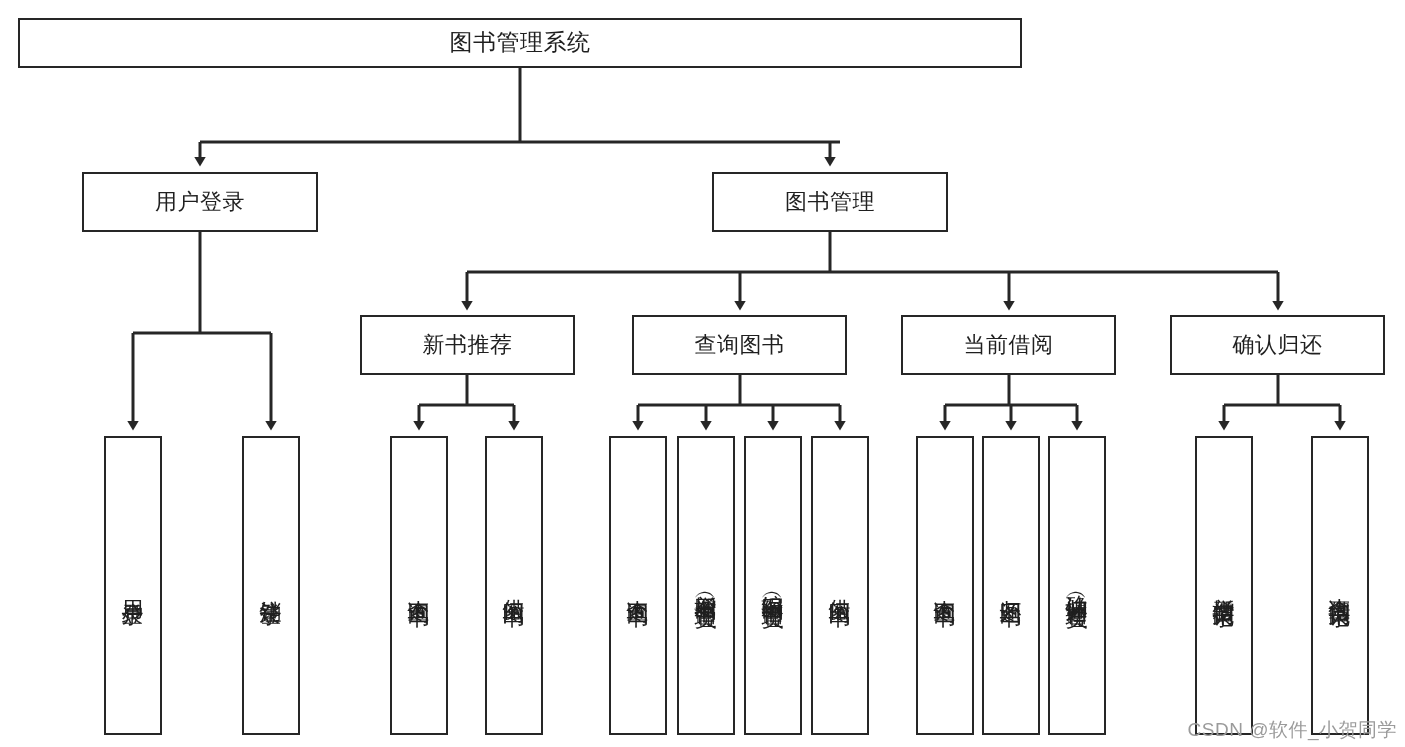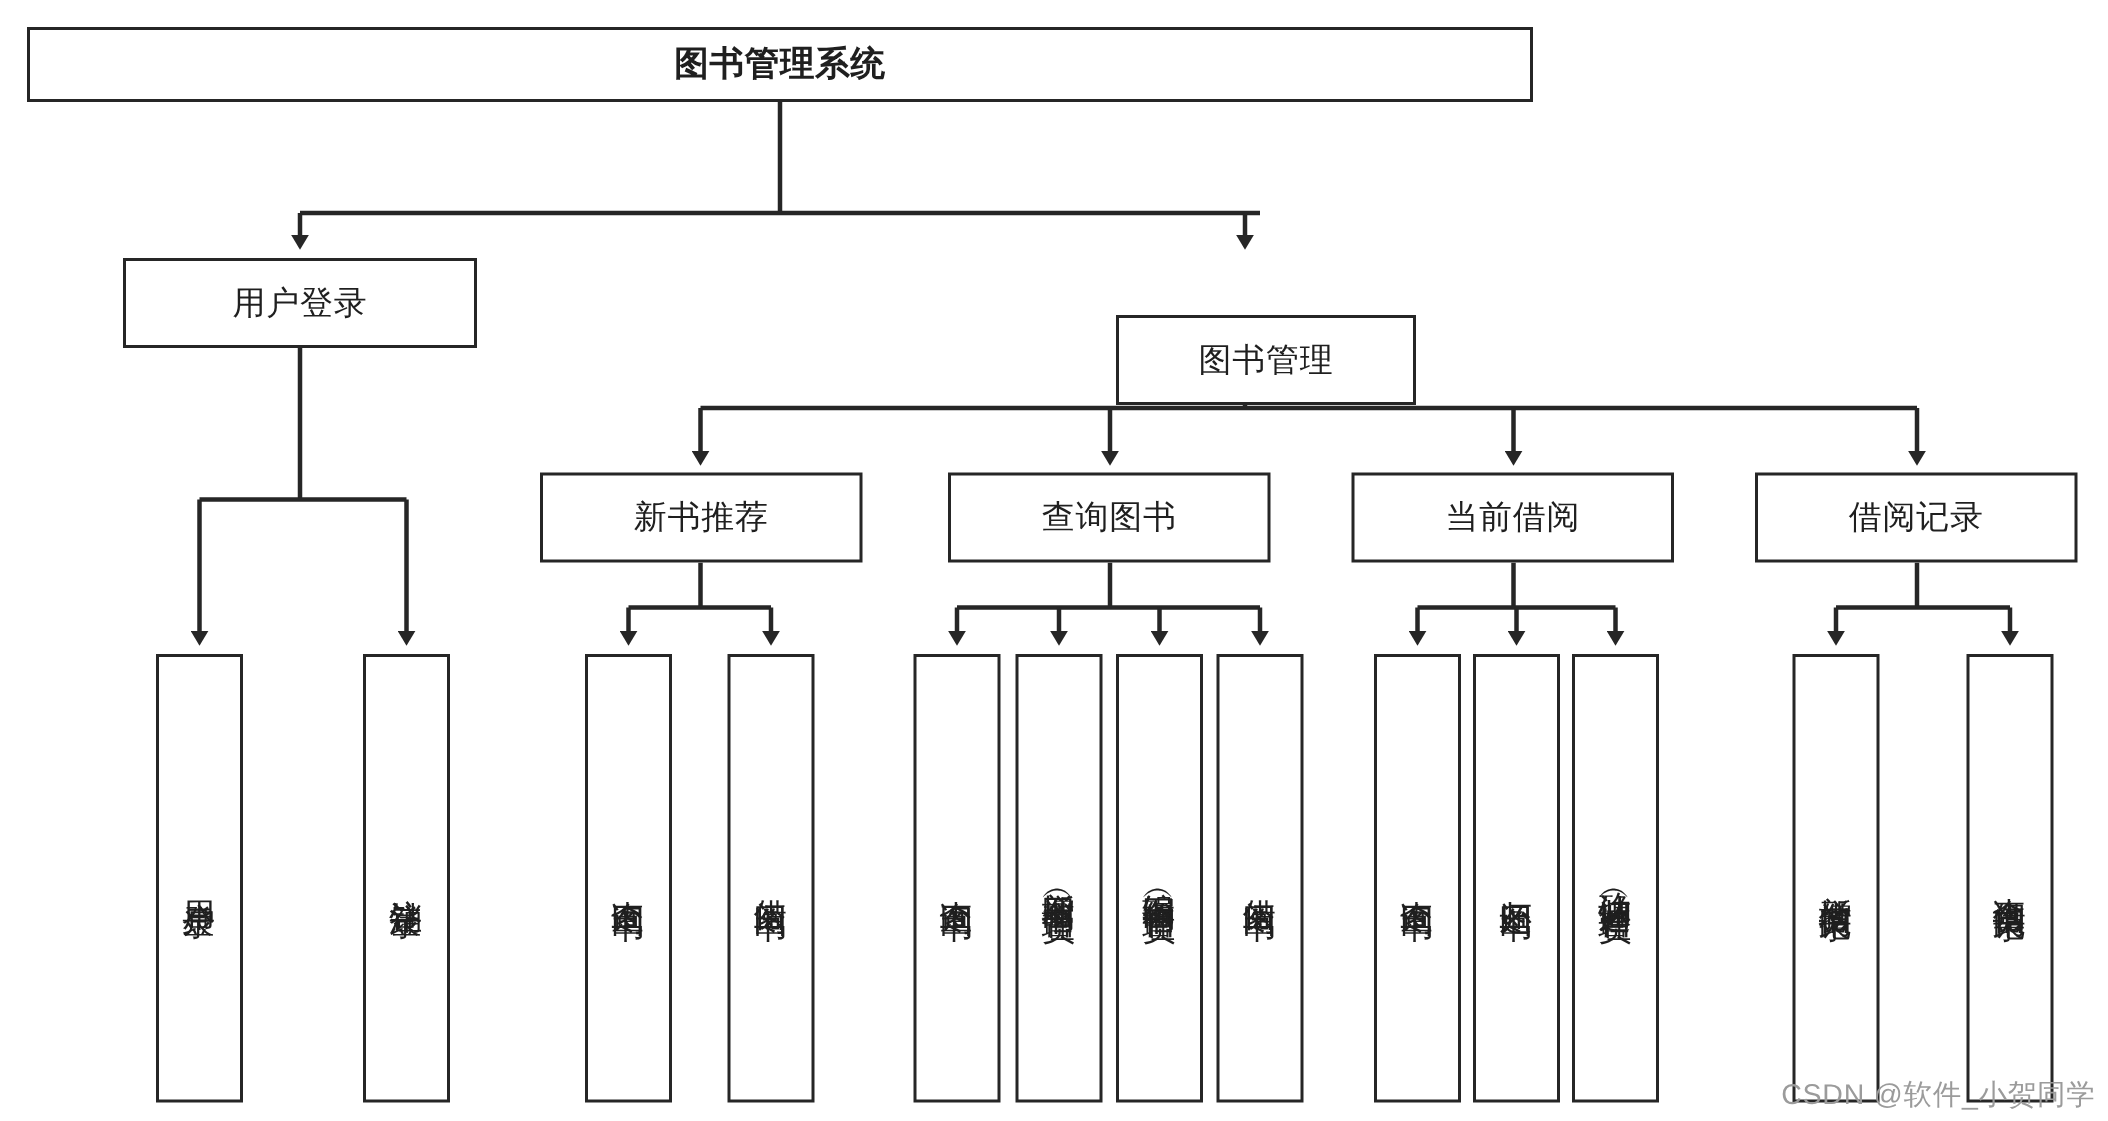--- a/index.html
+++ b/index.html
@@ -35,21 +35,21 @@
     display:block;
     text-align:center;
     color:#1f1f1f;
     line-height:1.18;
     letter-spacing:0.5px;
   }
   .node.horizontal .node-label{
     font-size:22px;
     white-space:nowrap;
   }
-  .node.root .node-label{ font-size:23px;font-weight:bold; }
+  .node.root .node-label{ font-size:23px; }
   .node.vertical{
     align-items:center;
     justify-content:center;
   }
   .node.vertical .node-label{
     writing-mode:vertical-rl;
     text-orientation:upright;
     font-size:22px;
     line-height:1.05;
     letter-spacing:2px;
@@ -122,35 +122,35 @@
     </g>
   </svg>
 
   <div class="node horizontal root" style="left:18px; top:18px; width:1004px; height:50px;">
     <span class="node-label">图书管理系统</span>
   </div>
 
   <div class="node horizontal" style="left:82px; top:172px; width:236px; height:60px;">
     <span class="node-label">用户登录</span>
   </div>
-  <div class="node horizontal" style="left:744px; top:172px; width:200px; height:60px;margin-top:38px;">
+  <div class="node horizontal" style="left:712px; top:172px; width:236px; height:60px;">
     <span class="node-label">图书管理</span>
   </div>
 
   <div class="node horizontal" style="left:360px; top:315px; width:215px; height:60px;align-items:center;">
     <span class="node-label">新书推荐</span>
   </div>
   <div class="node horizontal" style="left:632px; top:315px; width:215px; height:60px;">
     <span class="node-label">查询图书</span>
   </div>
   <div class="node horizontal" style="left:901px; top:315px; width:215px; height:60px;">
     <span class="node-label">当前借阅</span>
   </div>
   <div class="node horizontal" style="left:1170px; top:315px; width:215px; height:60px;">
-    <span class="node-label">借阅记录</span>
+    <span class="node-label">确认归还</span>
   </div>
 
   <div class="node vertical" style="left:104px; top:436px; width:58px; height:299px;">
     <span class="node-label">用户登录</span>
   </div>
   <div class="node vertical" style="left:242px; top:436px; width:58px; height:299px;">
     <span class="node-label">注销登录</span>
   </div>
 
   <div class="node vertical" style="left:390px; top:436px; width:58px; height:299px;">

